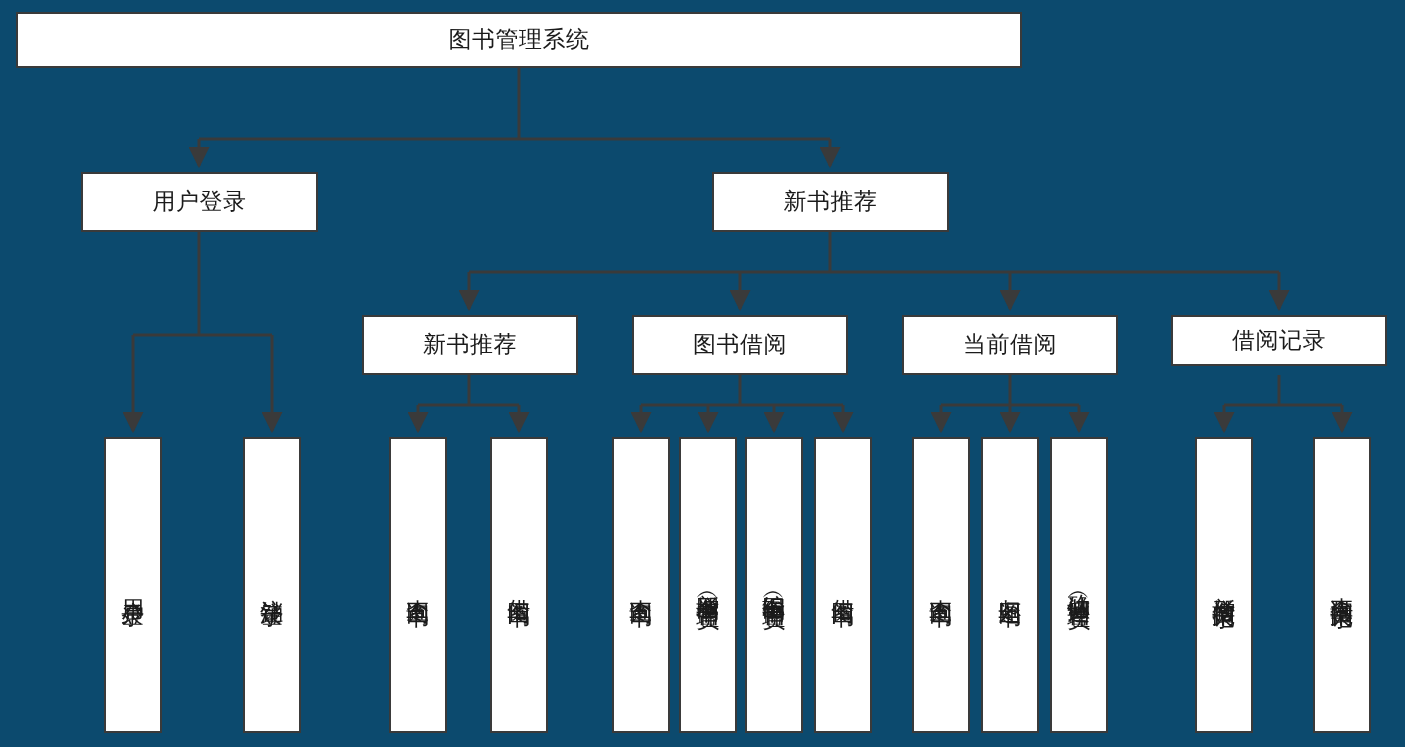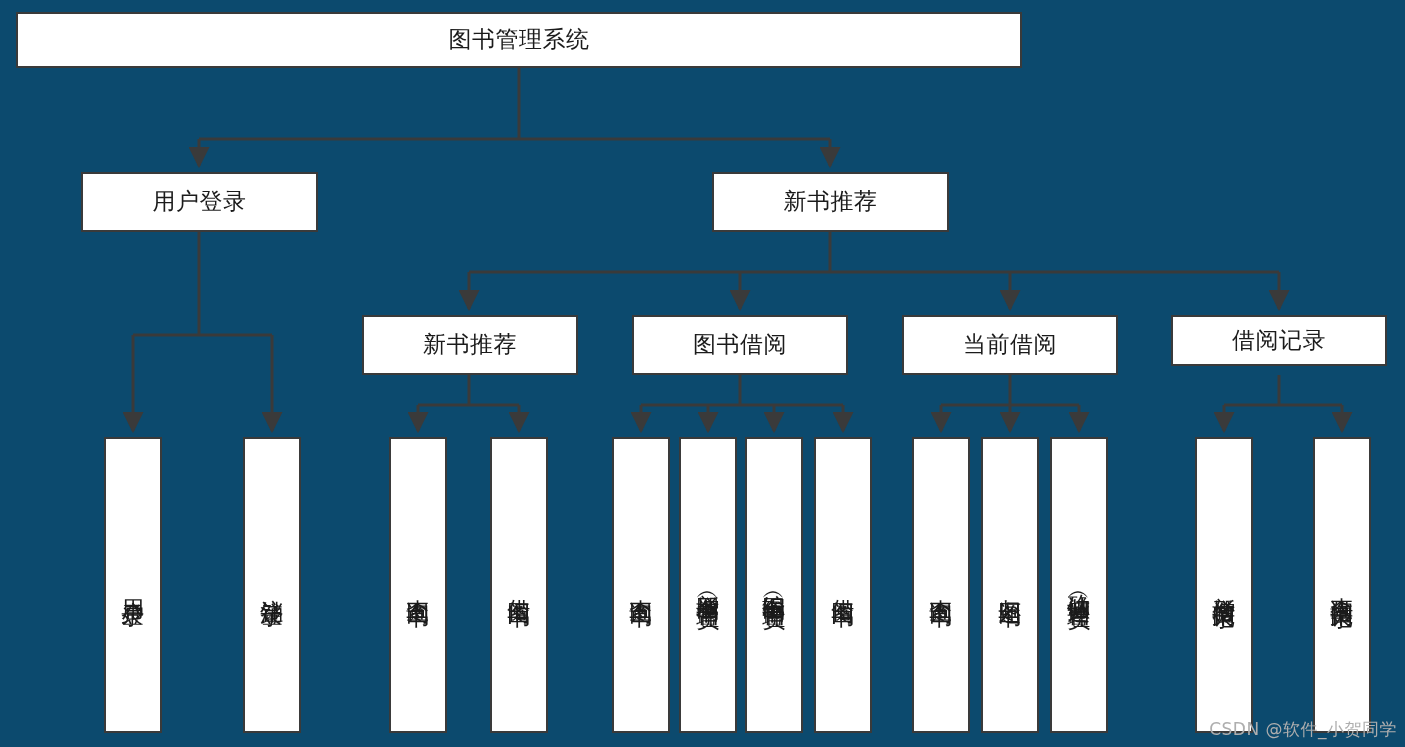--- a/index.html
+++ b/index.html
@@ -192,15 +192,14 @@
     <span class="node-label">确认归还（管理员）</span>
   </div>
 
   <div class="node vertical" style="left:1195px; top:437px; width:58px; height:296px;">
     <span class="node-label">新增借阅记录</span>
   </div>
   <div class="node vertical" style="left:1313px; top:437px; width:58px; height:296px;">
     <span class="node-label">查询借阅记录</span>
   </div>
 
-  <div id="watermark">CSDN @软件_小贺同学</div>
 
 </div>
 
 </body></html>

